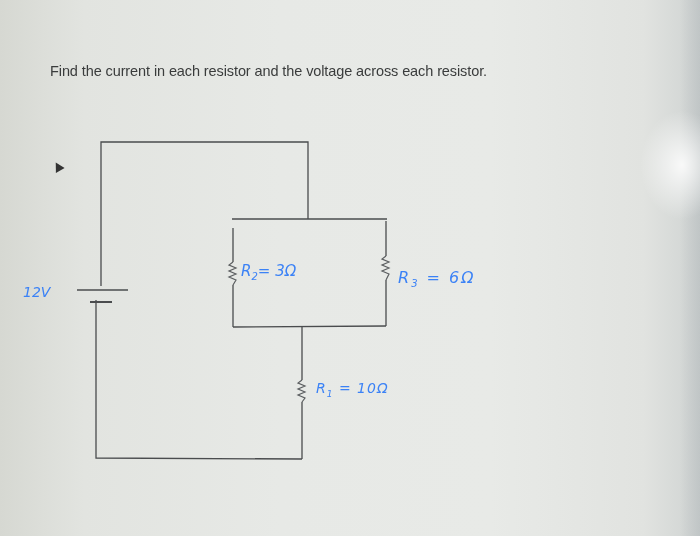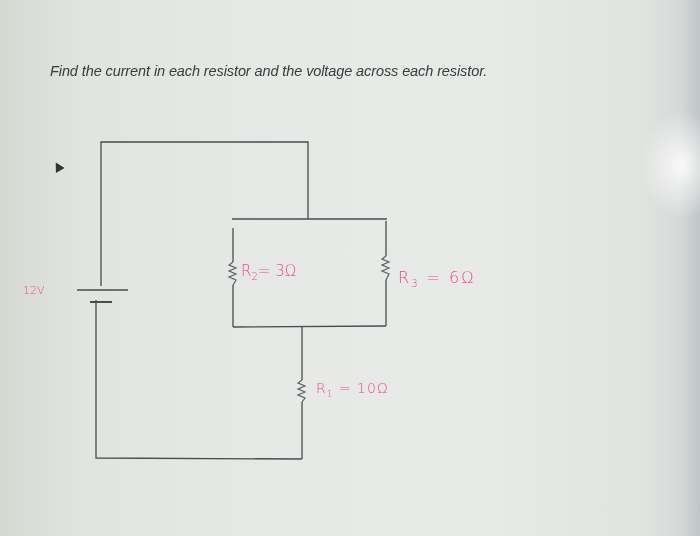--- a/index.html
+++ b/index.html
@@ -13,32 +13,31 @@
       background: radial-gradient(ellipse at 70% 50%, rgba(255,255,255,0.85), rgba(255,255,255,0) 70%);
     }
     .edge {
       position: absolute; right: 0; top: 0; width: 20px; height: 536px;
       background: linear-gradient(90deg, rgba(180,186,188,0.0), rgba(180,186,188,0.55));
     }
     .question {
       position: absolute; left: 50px; top: 63px;
       font-size: 14.5px; color: #3a3c3c; letter-spacing: -0.1px;
       font-weight: 500;
-      font-style: italic;
     }
     .pointer {
       position: absolute; left: 53px; top: 162px; width: 0; height: 0;
       border-left: 5px solid transparent; border-right: 5px solid transparent;
       border-bottom: 9px solid #333;
       transform: rotate(-30deg);
     }
     svg.circuit { position: absolute; left: 0; top: 0; }
     .hw {
       position: absolute; font-family: "DejaVu Sans", sans-serif;
-      color: #ec4899; font-weight: 300;
+      color: #3b82f6; font-style: italic; font-weight: 300;
     }
   </style>
 </head>
 <body>
 
 <div class="edge"></div>
 <div class="glare"></div>
 
 <div class="question">Find the current in each resistor and the voltage across each resistor.</div>
 
@@ -68,21 +67,21 @@
     <line x1="90" y1="302" x2="112" y2="302" stroke-width="2"></line>
   </g>
 
   <g stroke="#5b5e60" stroke-width="1.2" fill="none">
     <polyline points="233,262 229,265 236,268 229,271 236,274 229,277 236,280 233,285"></polyline>
     <polyline points="386,256 382,259 389,262 382,265 389,268 382,271 389,274 386,280"></polyline>
     <polyline points="302,380 298,383 305,386 298,389 305,392 298,395 305,398 302,402"></polyline>
   </g>
 </svg>
 
-<div class="hw" style="left:23px; top:284px; font-size:11px;">12V</div>
+<div class="hw" style="left:23px; top:284px; font-size:14px;">12V</div>
 
 <div class="hw" style="left:241px; top:262px; font-size:15px;">
   <span>R</span><sub style="font-size:10px;">2</sub><span>= 3Ω</span>
 </div>
 
 <div class="hw" style="left:398px; top:268px; font-size:16px; letter-spacing:2px;">
   <span>R</span><sub style="font-size:10px;">3</sub> <span>= 6Ω</span>
 </div>
 
 <div class="hw" style="left:316px; top:380px; font-size:14px; letter-spacing:1px;text-align:right;">

